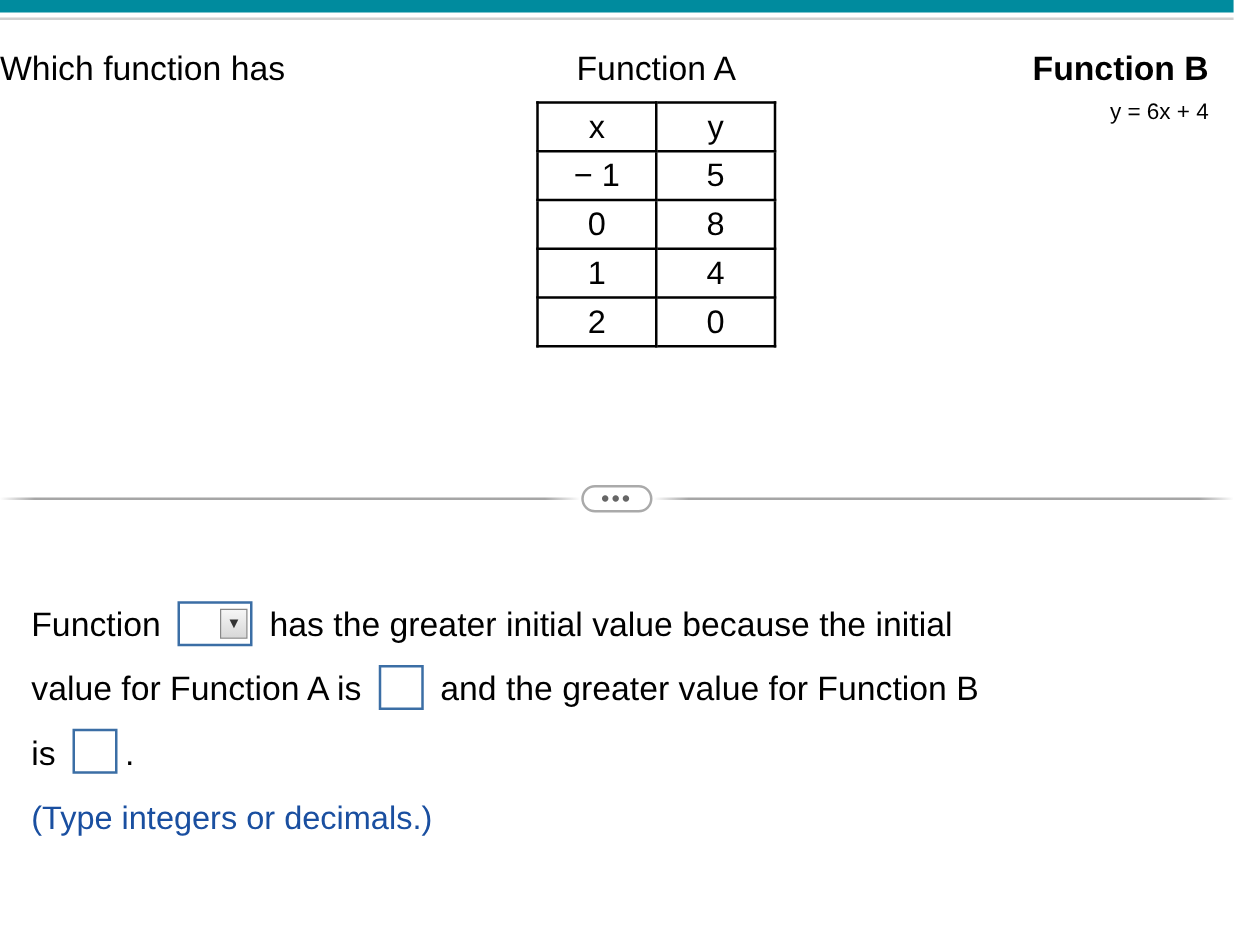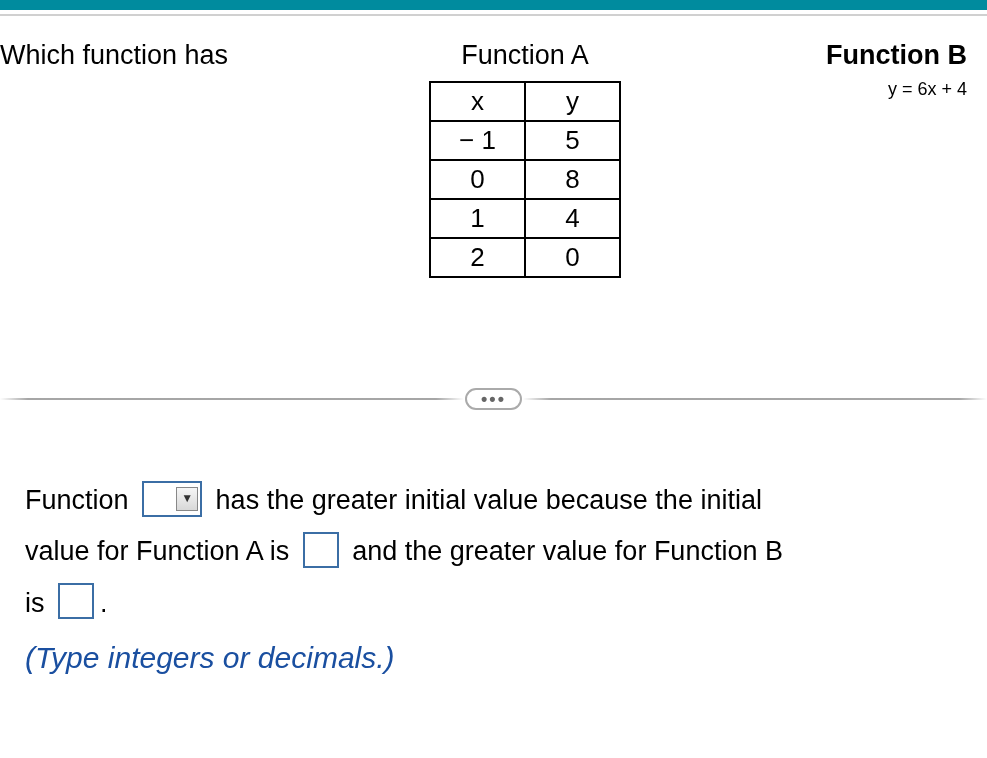--- a/index.html
+++ b/index.html
@@ -139,22 +139,21 @@
       height: 36px;
       border: 2px solid #3b6ea5;
       vertical-align: middle;
       margin: 0 6px;
       position: relative;
       top: -3px;
       cursor: text;
     }
     .hint-text {
       color: #1a4fa0;
-      font-size: 30px;
-      font-style: italic;
+      font-size: 26px;
     }
   </style>
 </head>
 <body>
 
 <div class="top-bar"></div>
 <div class="divider-line"></div>
 
 <div class="content-top">
   <div class="question-text">Which function has</div>

